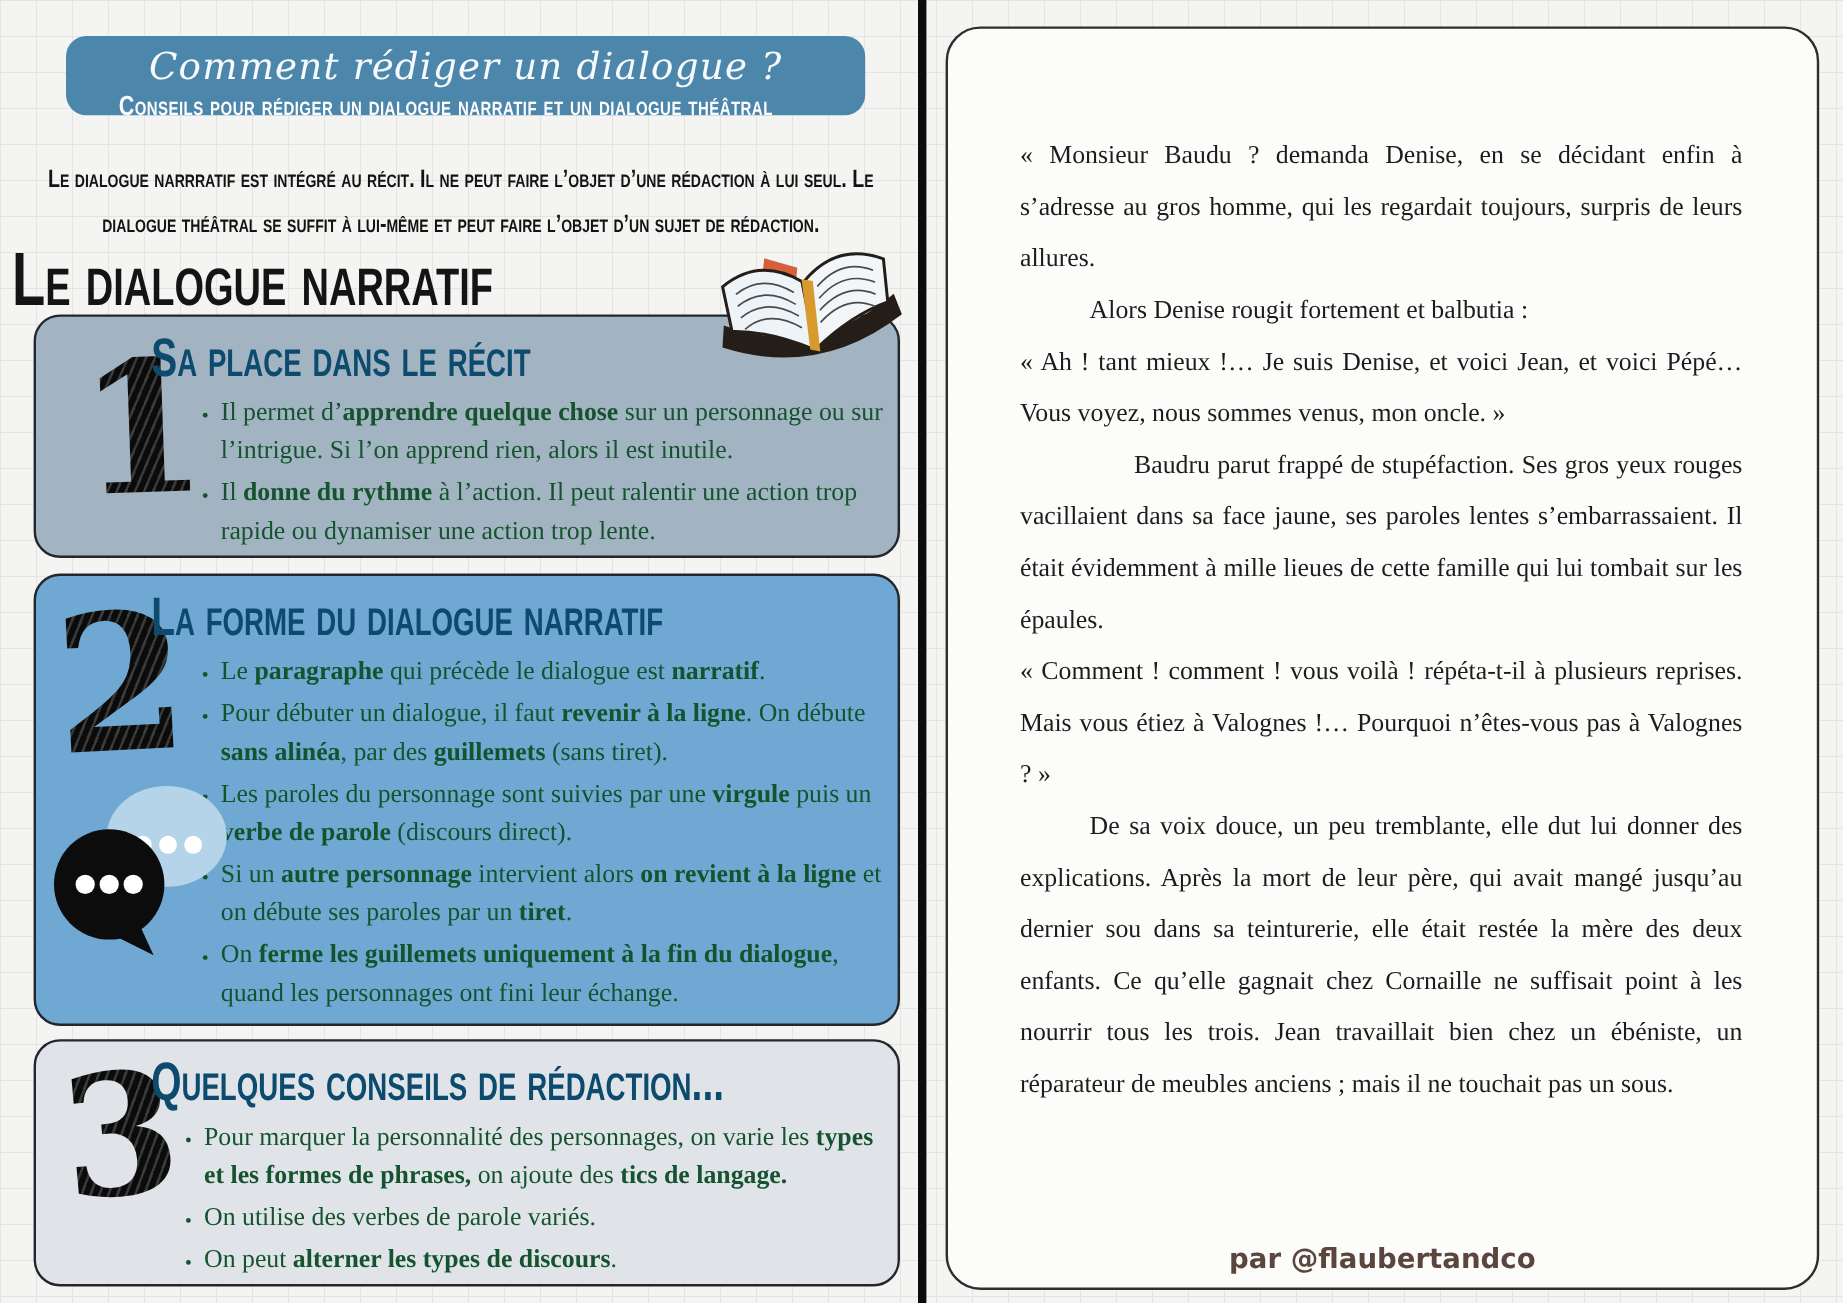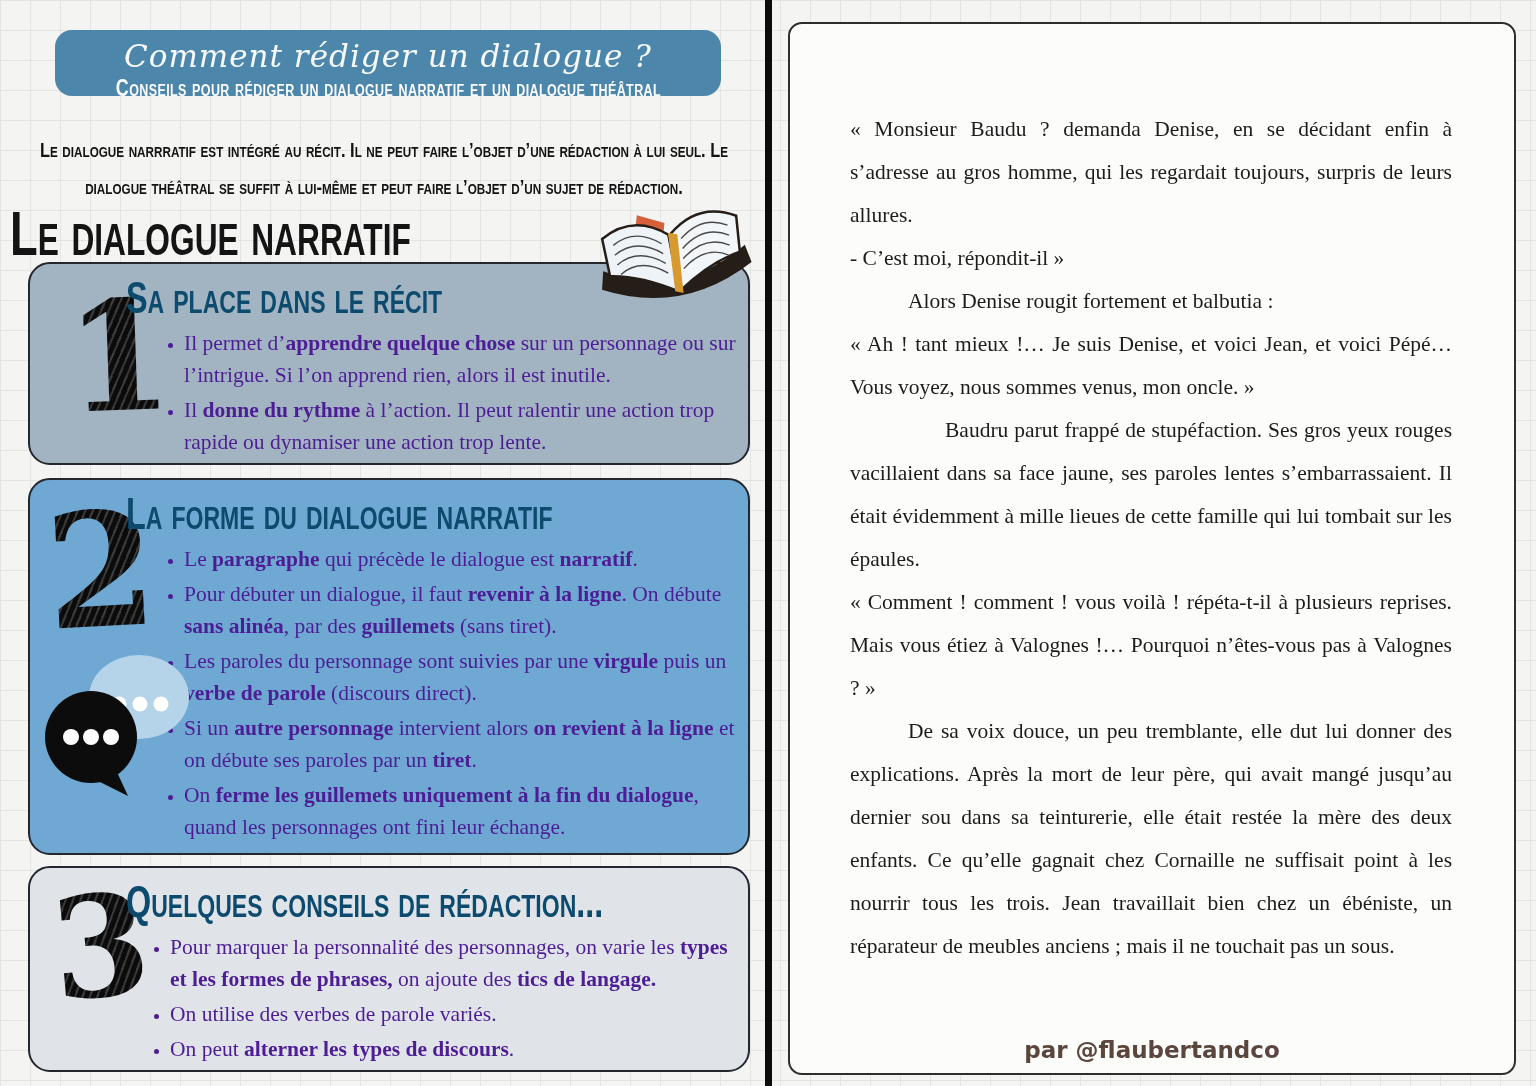--- a/index.html
+++ b/index.html
@@ -10,21 +10,21 @@
     background-image:linear-gradient(#e4e4e2 1px,transparent 1px),
                      linear-gradient(90deg,#e4e4e2 1px,transparent 1px);
     background-size:30px 30px;
   }
   .sc{font-variant:small-caps;}
   .cond{display:inline-block;transform:scaleX(0.72);transform-origin:0 50%;white-space:nowrap;}
 
   
   .header-box{position:absolute;left:55px;top:30px;width:666px;height:66px;border-radius:17px;background:#4c86ab;}
   .script-title{margin-top:8px;text-align:center;font-family:"DejaVu Serif",serif;font-style:italic;font-size:31px;color:#f6fafc;letter-spacing:1px;}
-  .subtitle-row{display:flex;justify-content:center;margin-top:1px;}
+  .subtitle-row{display:flex;justify-content:flex-end;margin-top:1px;}
   .subtitle{font-family:"Liberation Sans",sans-serif;font-weight:bold;font-size:23px;color:#fdfdfd;white-space:nowrap;transform:scaleX(0.78);letter-spacing:0.5px;}
 
   
   .intro{position:absolute;left:-88px;top:131px;width:944px;text-align:center;
     font-family:"Liberation Sans",sans-serif;font-weight:bold;font-size:21px;line-height:37px;
     color:#131313;transform:scaleX(0.78);}
 
   
   .main-heading{position:absolute;left:10px;top:202px;margin:0;font-family:"Liberation Sans",sans-serif;
     font-weight:bold;font-size:63px;line-height:1;color:#141414;}
@@ -37,34 +37,34 @@
   .num{position:absolute;font-family:"DejaVu Serif",serif;font-weight:bold;color:#101010;line-height:0.85;}
   .num1{left:36px;top:28px;font-size:152px;transform:rotate(-2deg);}
   .num2{left:16px;top:24px;font-size:158px;transform:rotate(-3deg);}
   .num3{left:22px;top:20px;font-size:140px;transform:rotate(-5deg);}
   @supports ((-webkit-background-clip:text)){
     .num{background-image:repeating-linear-gradient(115deg,#0b0b0b 0 5px,#3d3d3d 5px 7px);
          -webkit-background-clip:text;background-clip:text;color:transparent;}
   }
   .card-title{margin:10px 0 0 96px;font-family:"Liberation Sans",sans-serif;font-weight:bold;
     font-size:45px;line-height:1.05;color:#0c4a6e;}
-  .card ul{margin:6px 0 0 130px;padding:0 8px 0 24px;width:560px;font-size:21.5px;line-height:32px;color:#4c1d95;}
+  .card ul{margin:6px 0 0 130px;padding:0 8px 0 24px;width:560px;font-size:21.5px;line-height:32px;color:#14532d;}
   .card3 ul{margin-left:116px;}
   .card li{margin-bottom:3px;}
   .card li::marker{font-size:0.75em;}
   .b{font-weight:bold;}
 
   
   .book-icon{position:absolute;left:592px;top:198px;z-index:5;}
   .bubbles-icon{position:absolute;left:12px;top:164px;}
 
   
   .divider{position:absolute;left:765px;top:0;width:7px;height:1086px;background:#0c0c0c;}
   .right-page{position:absolute;left:788px;top:22px;width:728px;height:1053px;background:#fcfcfa;
-    border:2px solid #2e2e2e;border-radius:14px;box-sizing:border-box;padding:84px 62px 0 60px;}
+    border:2px solid #2e2e2e;border-radius:29px;box-sizing:border-box;padding:84px 62px 0 60px;}
   .right-page p{margin:0;font-size:21.5px;line-height:43px;text-align:justify;color:#1c1c1c;}
   .ind1{text-indent:58px;}
   .ind2{text-indent:95px;}
   .credit{position:absolute;left:0;right:0;bottom:10px;text-align:center;
     font-family:"DejaVu Sans",sans-serif;font-weight:bold;font-size:23px;color:#5b463d;}
 </style>
 </head>
 <body>
 
 <div class="canvas">
@@ -139,21 +139,20 @@
       <li><span>Pour marquer la personnalité des personnages, on varie les </span><span class="b">types et les formes de phrases,</span><span> on ajoute des </span><span class="b">tics de langage.</span></li>
       <li><span>On utilise des verbes de parole variés.</span></li>
       <li><span>On peut </span><span class="b">alterner les types de discours</span><span>.</span></li>
     </ul>
   </section>
 
   <div class="divider" style="background-color: rgb(12, 12, 12);"></div>
 
   <div class="right-page">
     <p>« Monsieur Baudu ? demanda Denise, en se décidant enfin à s’adresse au gros homme, qui les regardait toujours, surpris de leurs allures.</p>
-    <p>- C’est moi, répondit-il »</p>
     <p class="ind1">Alors Denise rougit fortement et balbutia :</p>
     <p>« Ah ! tant mieux !… Je suis Denise, et voici Jean, et voici Pépé… Vous voyez, nous sommes venus, mon oncle. »</p>
     <p class="ind2">Baudru parut frappé de stupéfaction. Ses gros yeux rouges vacillaient dans sa face jaune, ses paroles lentes s’embarrassaient. Il était évidemment à mille lieues de cette famille qui lui tombait sur les épaules.</p>
     <p>« Comment ! comment ! vous voilà ! répéta-t-il à plusieurs reprises. Mais vous étiez à Valognes !… Pourquoi n’êtes-vous pas à Valognes ? »</p>
     <p class="ind1">De sa voix douce, un peu tremblante, elle dut lui donner des explications. Après la mort de leur père, qui avait mangé jusqu’au dernier sou dans sa teinturerie, elle était restée la mère des deux enfants. Ce qu’elle gagnait chez Cornaille ne suffisait point à les nourrir tous les trois. Jean travaillait bien chez un ébéniste, un réparateur de meubles anciens ; mais il ne touchait pas un sous.</p>
     <div class="credit" style="color: rgb(91, 70, 61);">par @flaubertandco</div>
   </div>
 
 </div>
 

